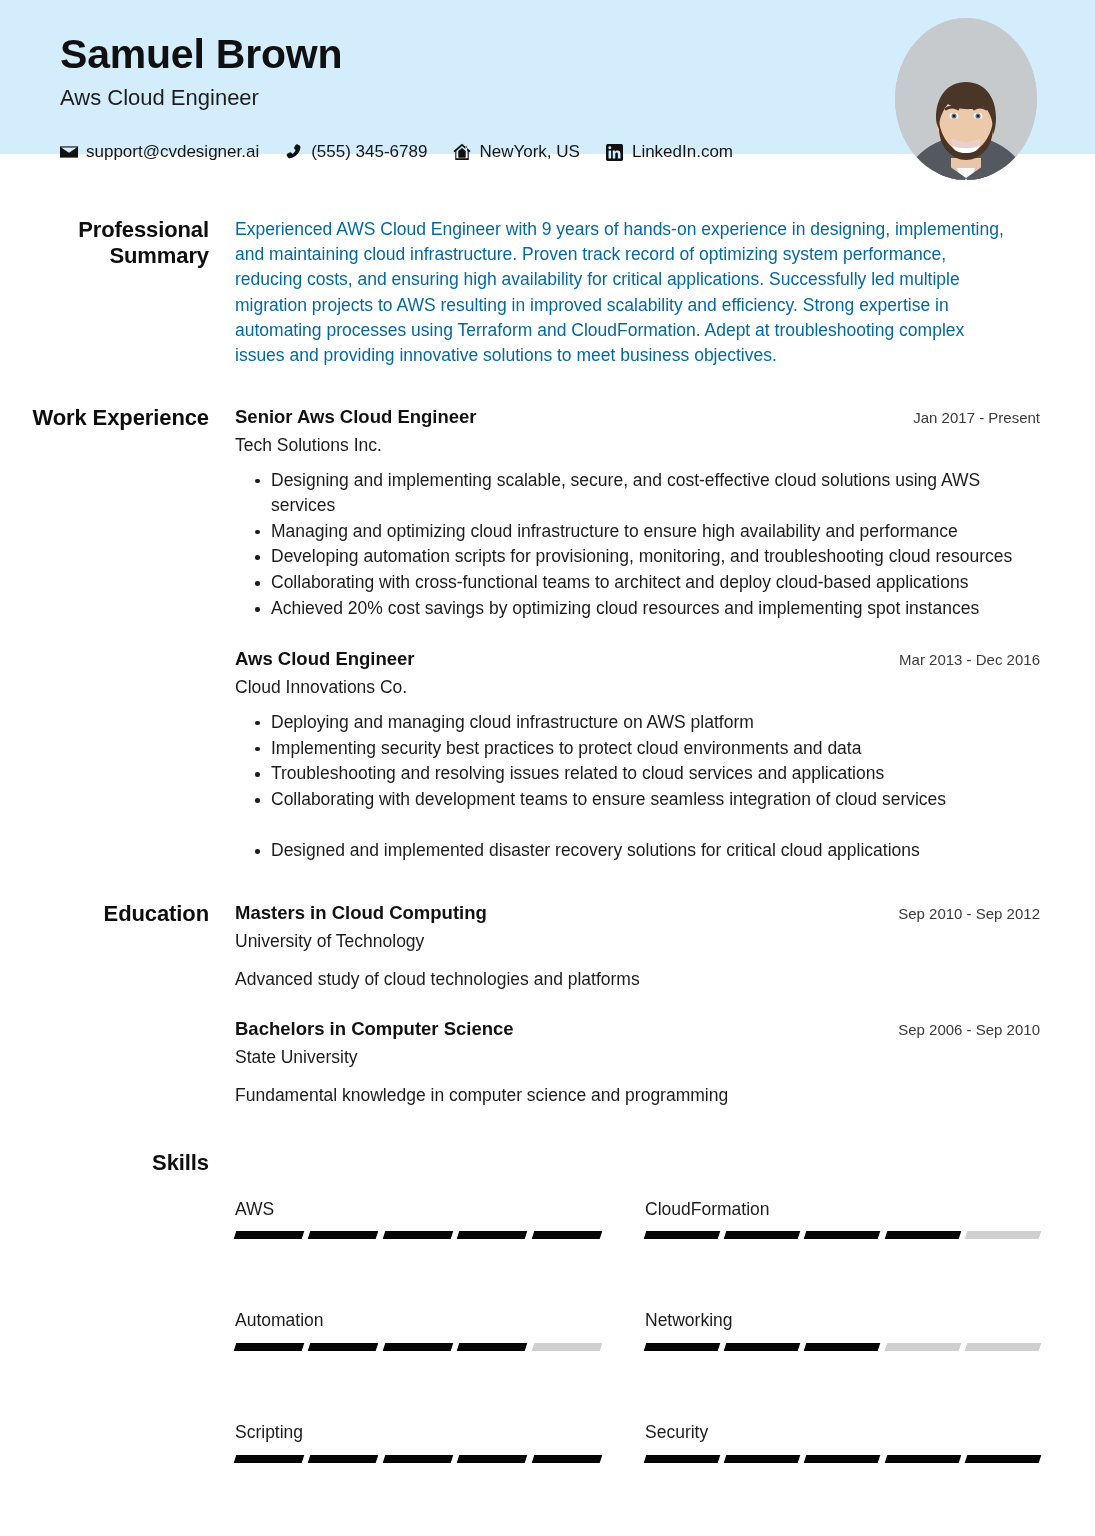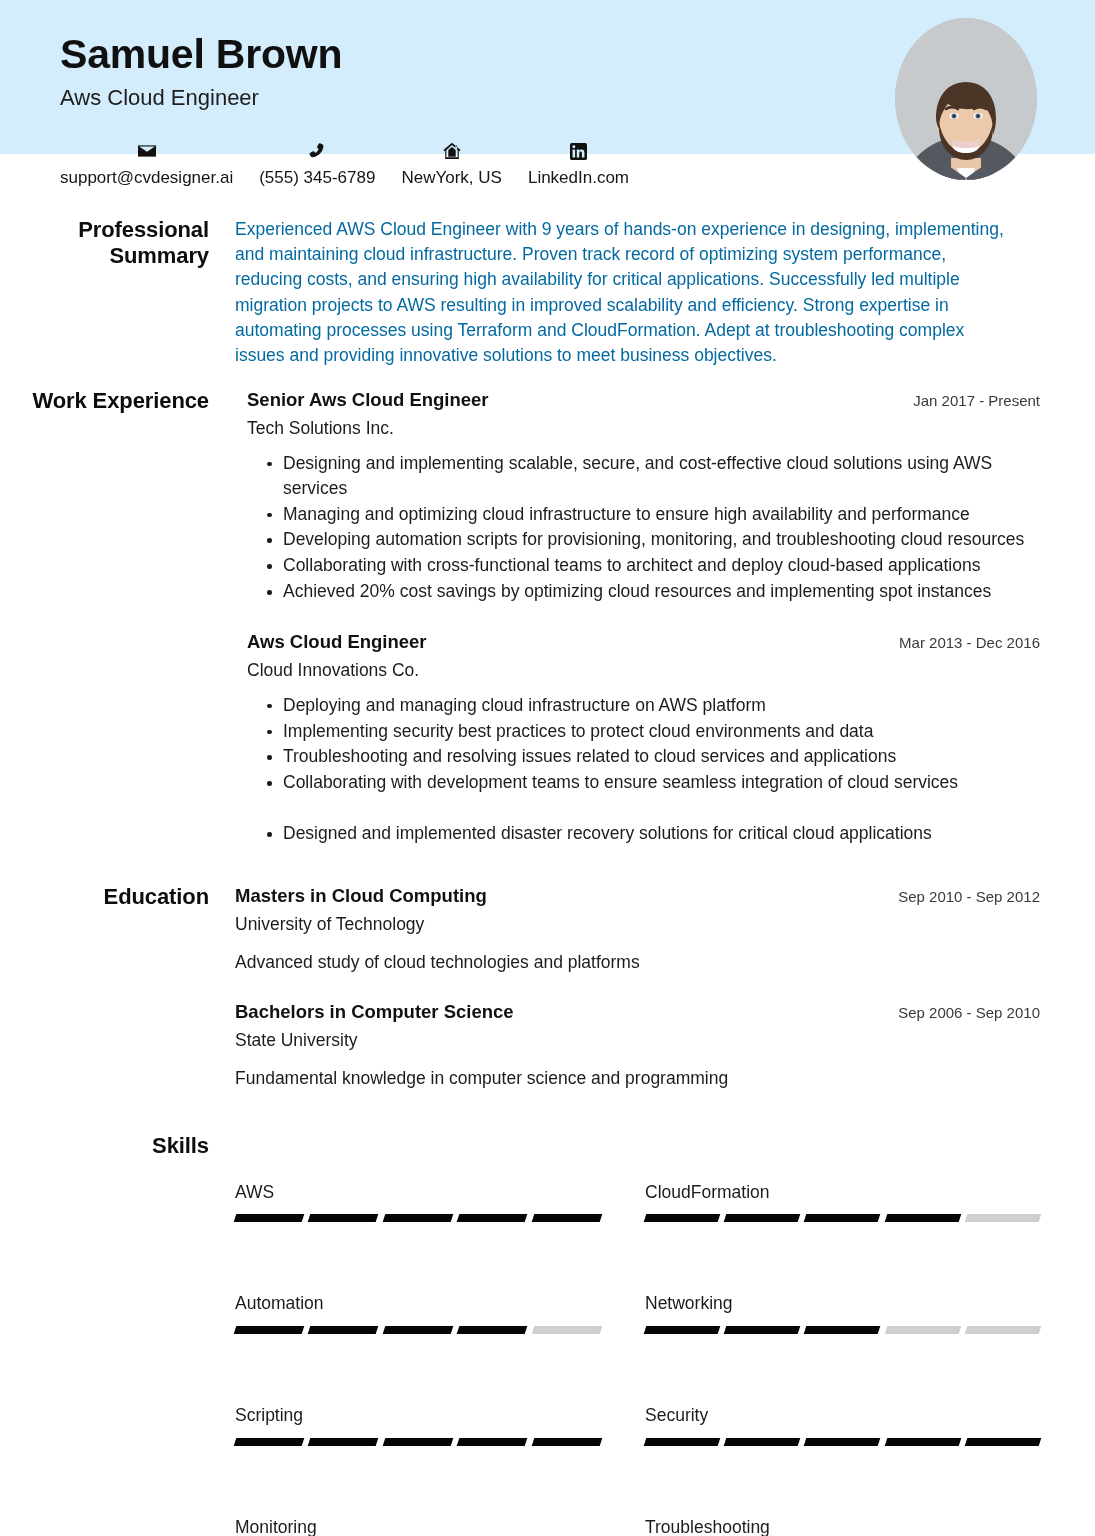--- a/index.html
+++ b/index.html
@@ -35,21 +35,21 @@
     line-height: 1.2;
   }
   .contact-row {
     display: flex;
     align-items: center;
     margin-top: 31px;
     gap: 26px;
     font-size: 17px;
     color: #161616;
   }
-  .contact-item { display: flex; align-items: center; gap: 8px; white-space: nowrap; flex-direction: column; }
+  .contact-item { display: flex; align-items: center; gap: 8px; white-space: nowrap; }
   .contact-item .ico { display: inline-flex; align-items: center; justify-content: center; width: 18px; height: 18px; flex: 0 0 auto; }
   .contact-item .ico svg { display: block; }
 
   .avatar {
     position: absolute;
     right: 58px;
     top: 18px;
     width: 142px;
     height: 162px;
     border-radius: 50%;
@@ -71,21 +71,21 @@
     padding-right: 26px;
     font-size: 22px;
     font-weight: bold;
     line-height: 1.18;
     color: #0d0d0d;
     letter-spacing: -0.1px;
   }
   .sec-body { flex: 1 1 auto; min-width: 0; }
 
   .sec-summary { margin-top: 63px; }
-  .sec-work { margin-top: 20px; gap: 12px; }
+  .sec-work { margin-top: 37px; }
   .sec-education { margin-top: 37px; }
   .sec-skills { margin-top: 42px; }
 
   .summary-text {
     font-size: 17.5px;
     line-height: 1.44;
     color: #0369a1;
     max-width: 780px;
   }
 

